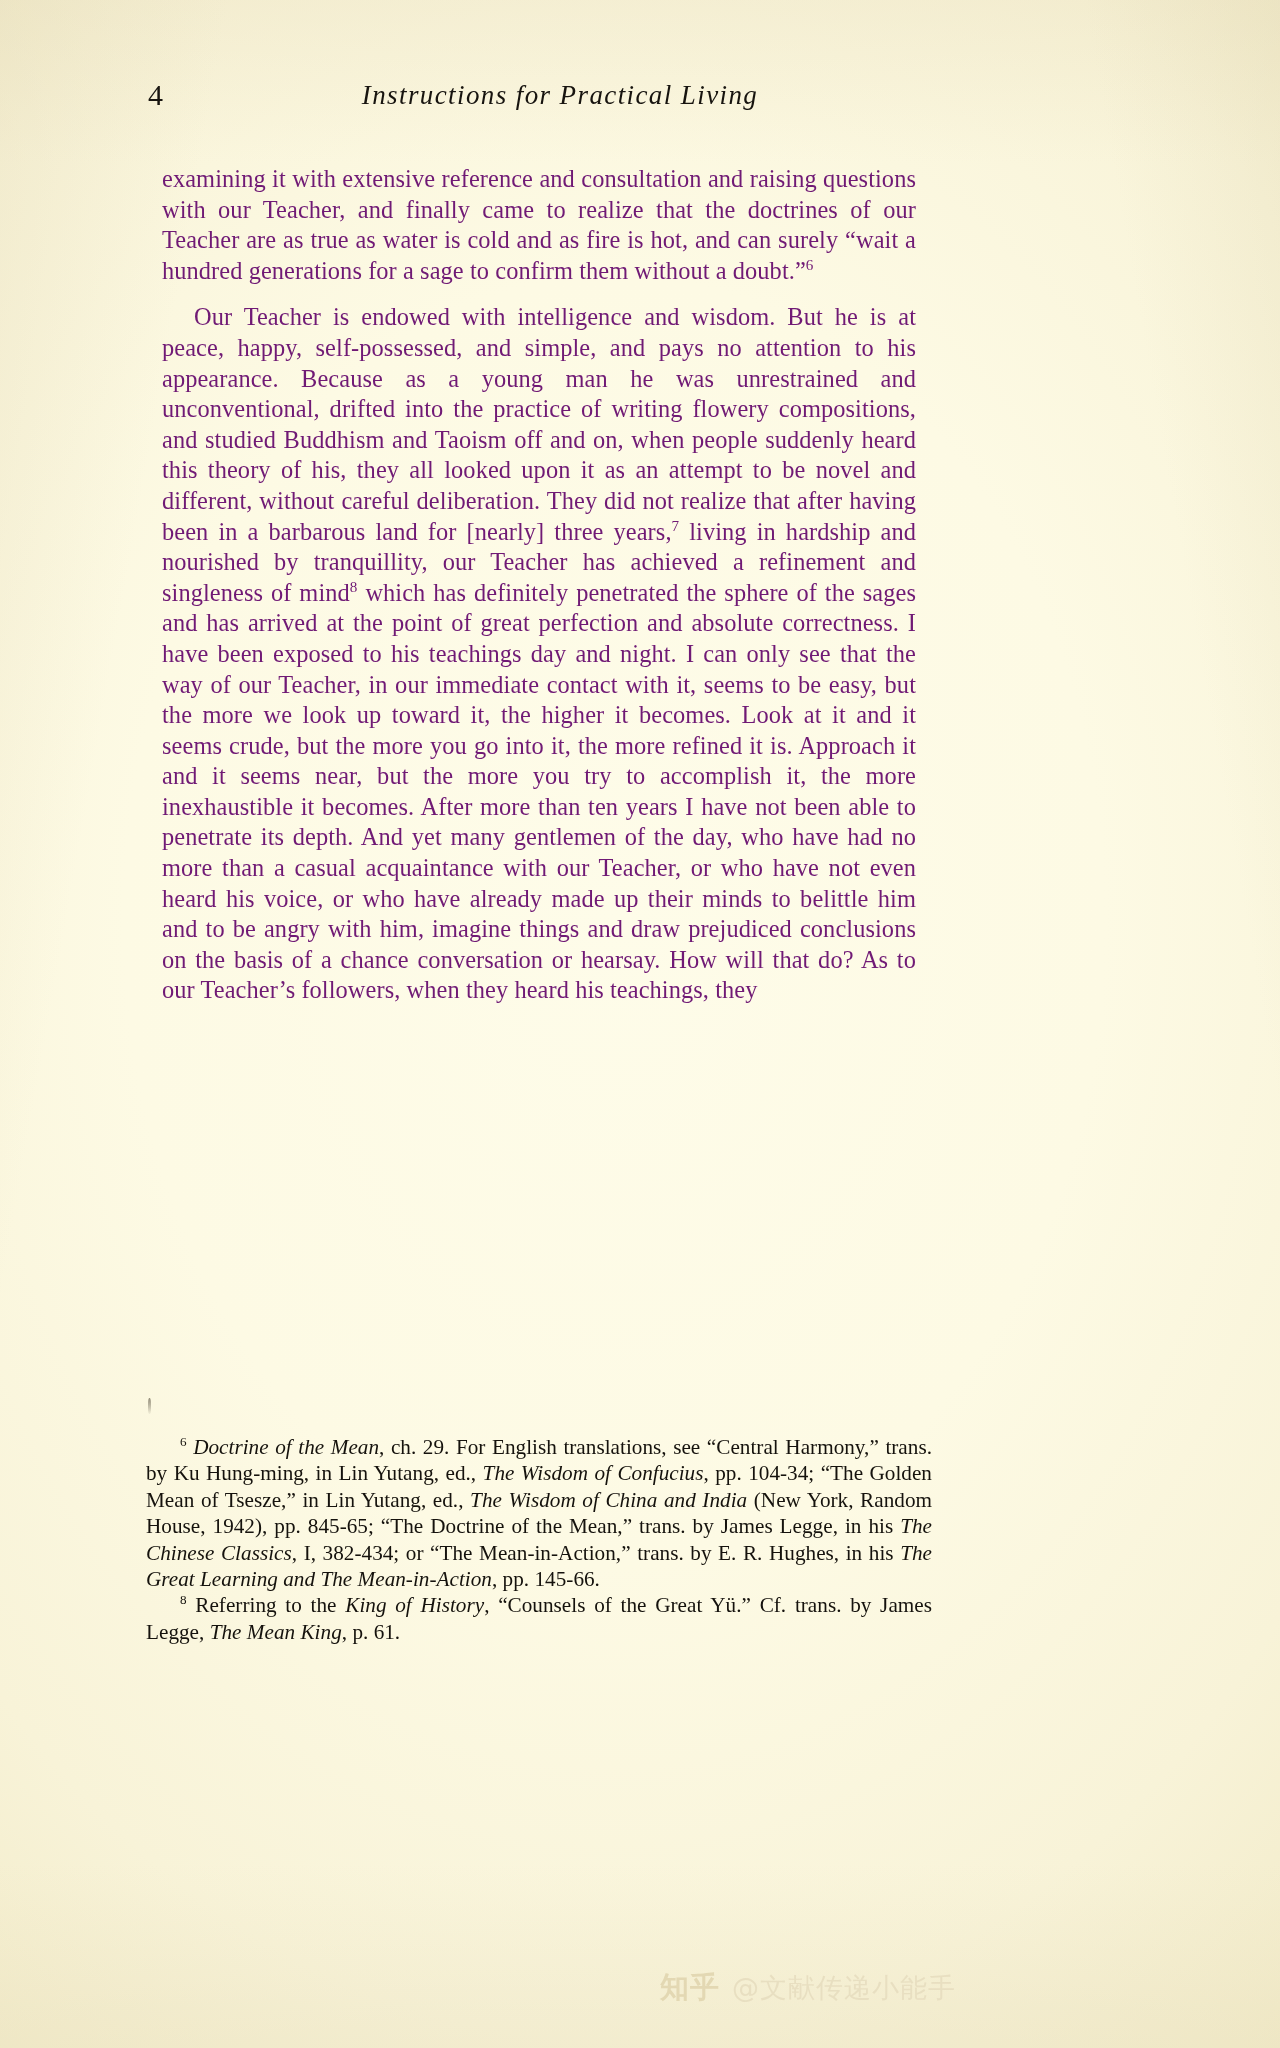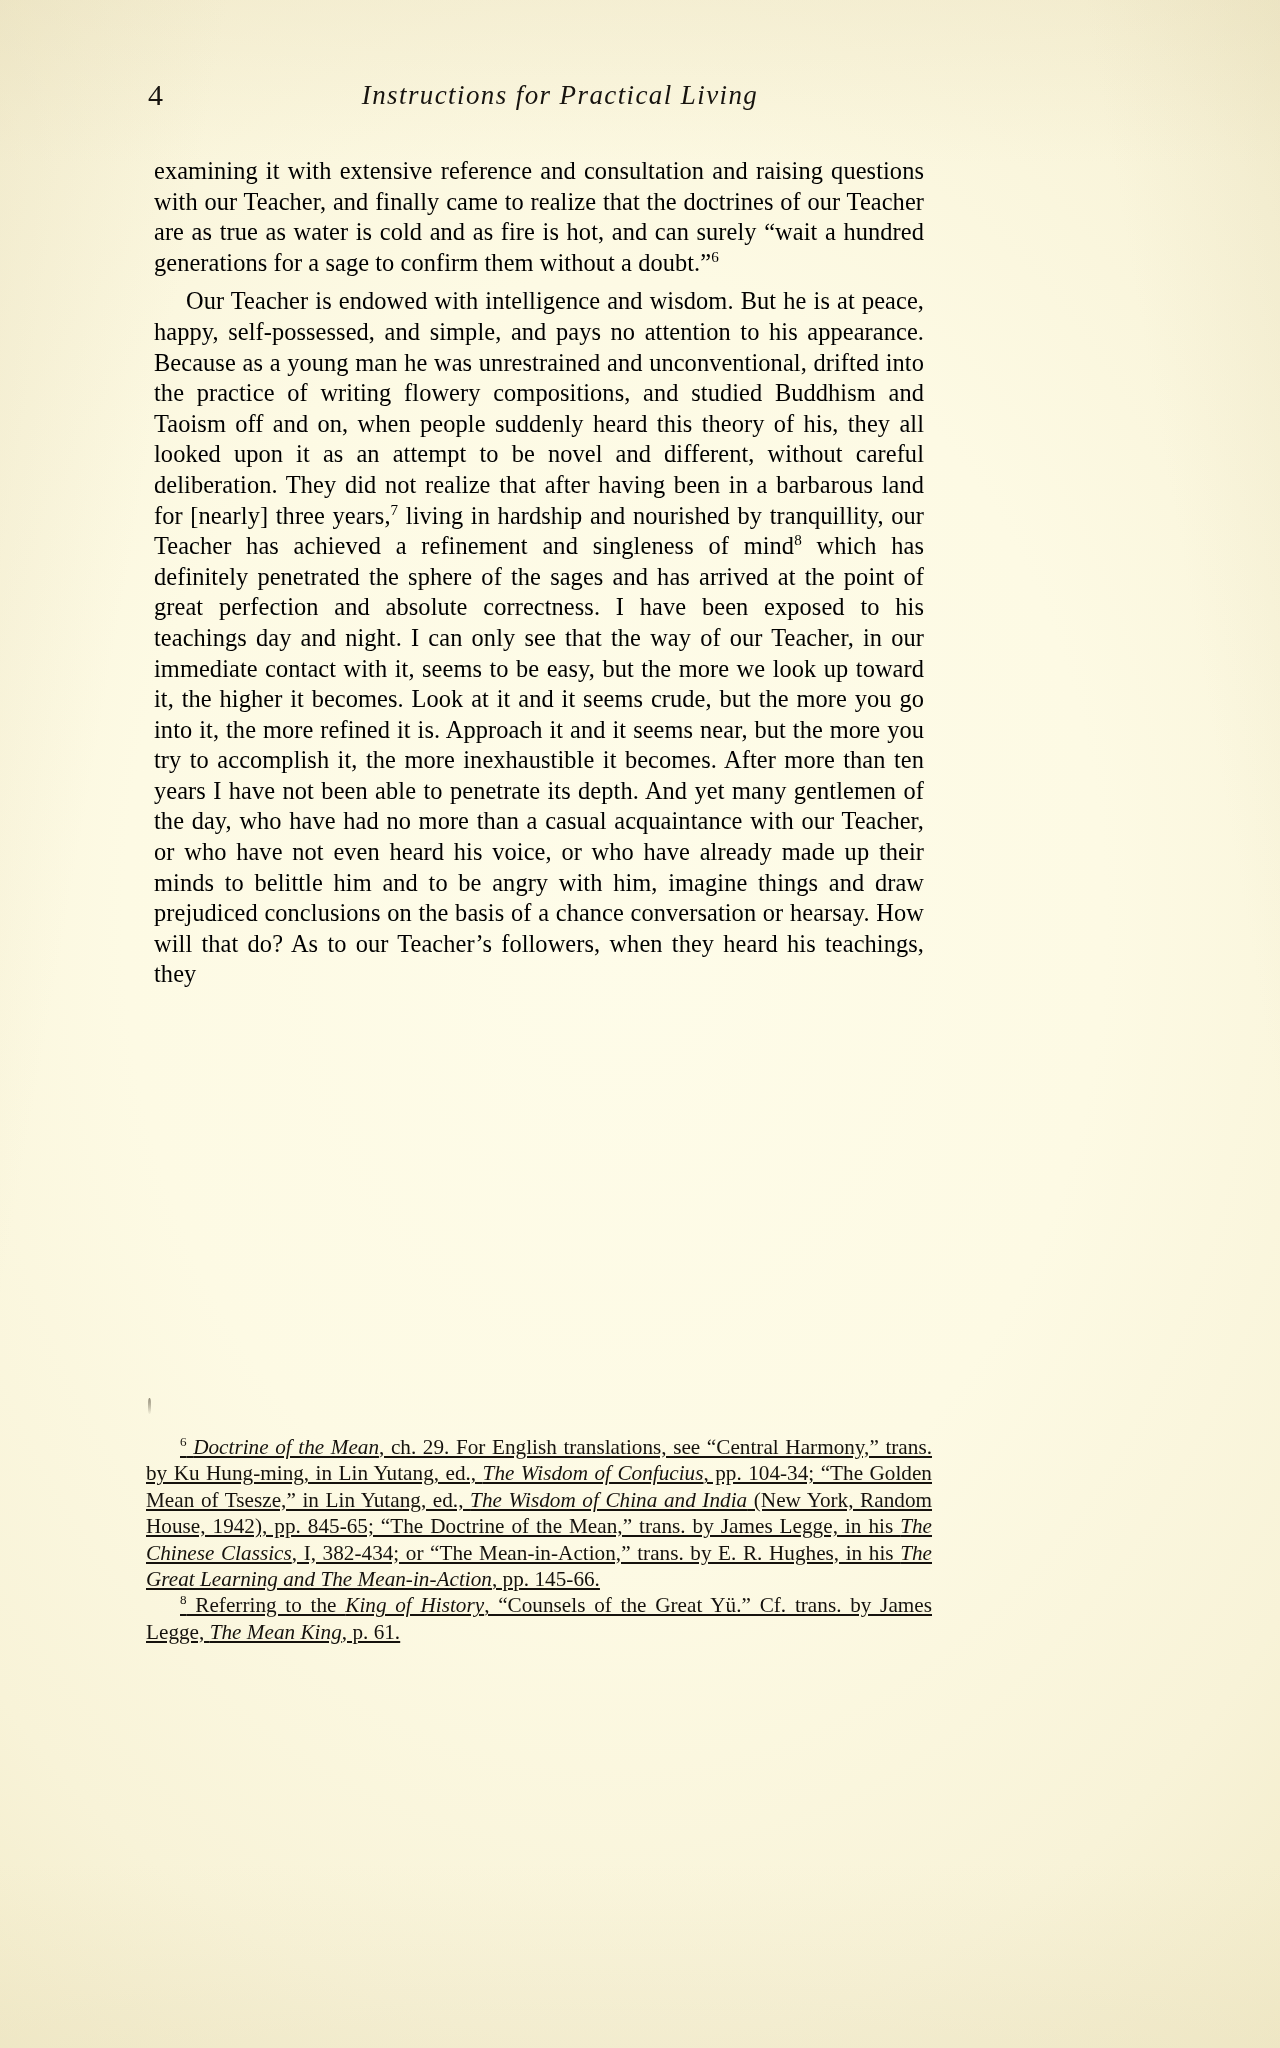--- a/index.html
+++ b/index.html
@@ -70,27 +70,27 @@
   }
 
   
   .body-block {
     position: absolute;
     top: 148px;
     left: 146px;
     width: 786px;
   }
   .body-para {
-    margin: 8px;
+    margin: 16px;
     font-size: 24.4px;
     line-height: 30.6px;
     text-align: justify;
     text-align-last: left;
     letter-spacing: .08px;
-    color: #000000;
+    color: #701a75;
     -webkit-hyphens: none;
     hyphens: none;
   }
   .body-para.indent {
     text-indent: 32px;
   }
   sup {
     font-size: .62em;
     vertical-align: super;
     line-height: 0;
@@ -116,21 +116,20 @@
   }
   .footnote {
     margin: 0;
     font-size: 21.2px;
     line-height: 26.4px;
     text-align: justify;
     text-align-last: left;
     text-indent: 34px;
     color: #15120d;
     letter-spacing: .02px;
-    text-decoration: underline;
   }
   .footnote i,
   .body-para i {
     font-style: italic;
   }
 
   
   .watermark {
     position: absolute;
     left: 660px;
@@ -170,14 +169,18 @@
     <p class="body-para indent">Our Teacher is endowed with intelligence and wisdom. But he is at peace, happy, self-possessed, and simple, and pays no attention to his appearance. Because as a young man he was unrestrained and unconventional, drifted into the practice of writing flowery compositions, and studied Buddhism and Taoism off and on, when people suddenly heard this theory of his, they all looked upon it as an attempt to be novel and different, without careful deliberation. They did not realize that after having been in a barbarous land for [nearly] three years,<sup>7</sup> living in hardship and nourished by tranquillity, our Teacher has achieved a refinement and singleness of mind<sup>8</sup> which has definitely penetrated the sphere of the sages and has arrived at the point of great perfection and absolute correctness. I have been exposed to his teachings day and night. I can only see that the way of our Teacher, in our immediate contact with it, seems to be easy, but the more we look up toward it, the higher it becomes. Look at it and it seems crude, but the more you go into it, the more refined it is. Approach it and it seems near, but the more you try to accomplish it, the more inexhaustible it becomes. After more than ten years I have not been able to penetrate its depth. And yet many gentlemen of the day, who have had no more than a casual acquaintance with our Teacher, or who have not even heard his  voice, or who have already made up their minds to belittle him and to be angry with him, imagine things and draw prejudiced conclusions on the basis of a chance conversation or hearsay. How will that do? As to our Teacher’s followers, when they heard his teachings, they</p>
   </div>
 
   <div class="scan-speck"></div>
 
   <div class="footnotes">
     <p class="footnote"><sup>6</sup> <i>Doctrine of the Mean</i>, ch. 29. For English translations, see “Central Harmony,” trans. by Ku Hung-ming, in Lin Yutang, ed., <i>The Wisdom of Confucius</i>, pp. 104-34; “The Golden Mean of Tsesze,” in Lin Yutang, ed., <i>The Wisdom of China and India</i> (New York, Random House, 1942), pp. 845-65; “The Doctrine of the Mean,” trans. by James Legge, in his <i>The Chinese Classics</i>, I, 382-434; or “The Mean-in-Action,” trans. by E. R. Hughes, in his <i>The Great Learning and The Mean-in-Action</i>, pp. 145-66.</p>
     <p class="footnote"><sup>8</sup> Referring to the <i>King of History</i>, “Counsels of the Great Yü.” Cf. trans. by James Legge, <i>The Mean King</i>, p. 61.</p>
   </div>
 
+  <div class="watermark">
+    <span class="wm-logo">知乎</span>
+    <span class="wm-handle">@文献传递小能手</span>
+  </div>
 
 </div>
 
 </body></html>

